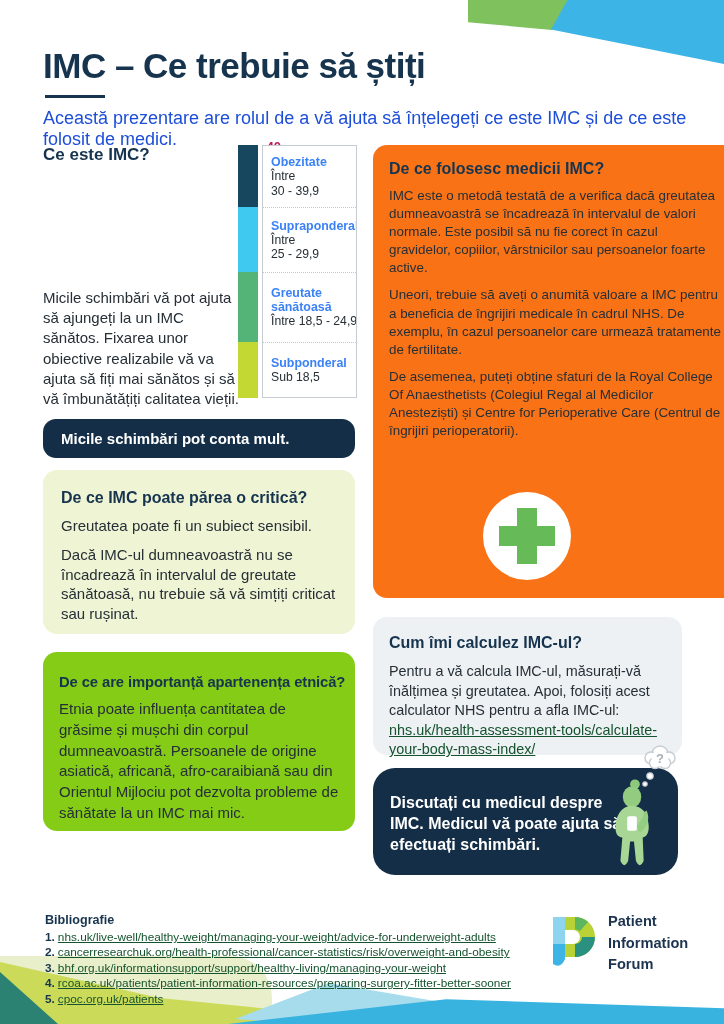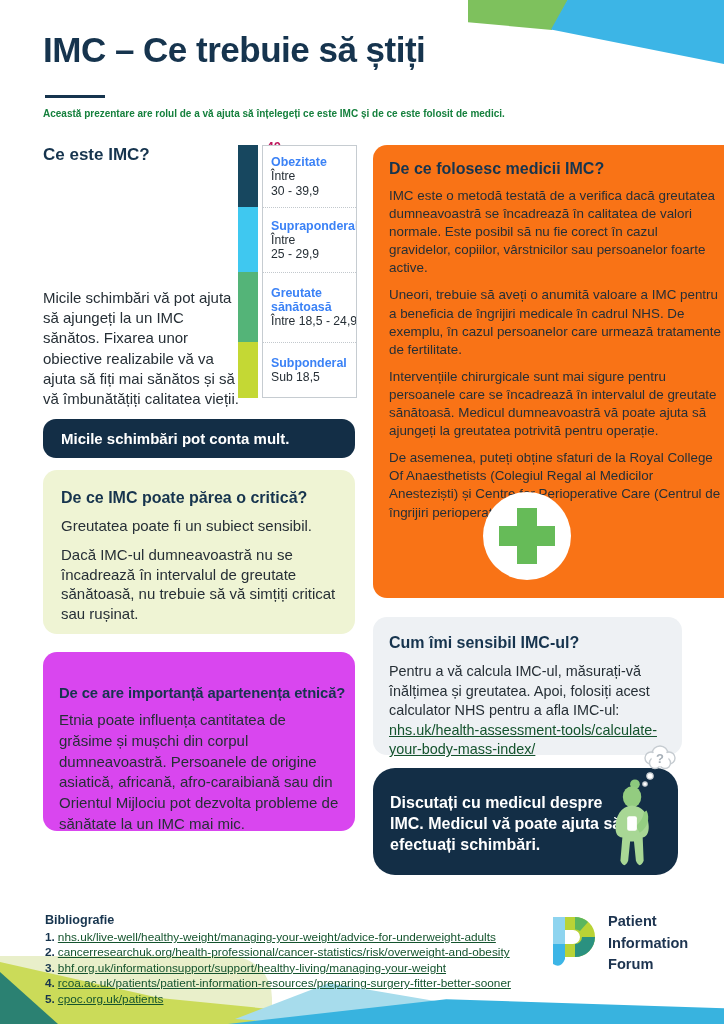--- a/index.html
+++ b/index.html
@@ -20,24 +20,24 @@
   .deco-bot-teal { left:0; top:972px; width:58px; height:52px; background:#2b8172;
     clip-path:polygon(0 0,100% 100%,0 100%); }
   .deco-bot-lcyan { left:235px; top:983px; width:200px; height:41px; background:#a7dcec;
     clip-path:polygon(0 88%,47% 0,100% 44%,36% 100%); }
   .deco-bot-cyan { left:228px; top:997px; width:496px; height:27px; background:#38b3df;
     clip-path:polygon(0 100%,44% 8%,100% 42%,100% 100%); }
 
   .z1 { position:absolute; z-index:1; }
 
   
-  .title { left:43px; top:30px; width:560px; font-size:35px; font-weight:bold;
+  .title { left:43px; top:46px; width:560px; font-size:35px; font-weight:bold;
     color:#16344e; letter-spacing:-0.5px; }
   .title-rule { left:45px; top:95px; width:60px; height:3px; background:#16344e; }
-  .subtitle { left:43px; top:108px; width:650px; font-size:10px; font-weight:bold; color:#15803d; }
+  .subtitle { left:43px; top:108px; width:650px; font-size:18px; font-weight:normal; color:#1d4ed8; }
 
   
   .h-what { left:43px; top:145px; font-size:17px; font-weight:bold; color:#16344e; }
   .p-what1 { left:43px; top:169px; width:196px; font-size:15px; line-height:20.2px; color:#262f36; }
   .p-what2 { left:43px; top:288px; width:200px; font-size:15px; line-height:20.2px; color:#262f36; }
 
   
   .tick { position:absolute; font-size:13px; font-weight:bold; color:#be185d; width:22px; text-align:right;margin-left:48px; }
   .tick-top { left:211px; top:139px; }
   .tick-bot { left:211px; top:383px; }
@@ -56,21 +56,21 @@
   .leg-line { font-size:12.2px; color:#262f36; line-height:14.5px; white-space:nowrap; }
 
   .banner { left:43px; top:419px; width:312px; height:39px; background:#132e46; border-radius:13px;
     display:flex; align-items:center; padding-left:18px; }
   .banner span { color:#fff; font-size:15px; font-weight:bold; }
 
   .box { position:absolute; z-index:1; border-radius:14px; }
   .box h3 { font-size:16px; font-weight:bold; color:#16344e; }
   .box-critic { left:43px; top:470px; width:312px; height:164px; background:#eff4d4; padding:19px 18px; }
   .box-critic p { font-size:15px; line-height:19.8px; color:#262f36; margin-top:9px; }
-  .box-ethnic { left:43px; top:652px; width:312px; height:179px; background:#d946ef; padding:33px 16px; }
+  .box-ethnic { left:43px; top:652px; width:312px; height:179px; background:#84cc16; padding:22px 16px; }
   .box-ethnic h3 { font-size:14.8px; white-space:nowrap; letter-spacing:-0.1px; }
   .box-ethnic p { font-size:15px; line-height:20.8px; color:#262f36; margin-top:9px; }
 
   .credit { left:45px; top:843px; width:302px; font-size:13px; line-height:17.2px; color:#3f4e5a; }
 
   
   .box-why { left:373px; top:145px; width:365px; height:453px; background:#f97316; padding:15px 16px; }
   .box-why p { font-size:13.4px; line-height:18.1px; color:#262f36; margin-top:9px; }
   .cross-wrap { position:absolute; left:110px; top:347px; width:88px; height:88px; }
 
@@ -156,34 +156,33 @@
   </div>
 
   <div class="box box-ethnic">
     <h3>De ce are importanță apartenența etnică?</h3>
     <p>Etnia poate influența cantitatea de grăsime și mușchi din corpul dumneavoastră. Persoanele de origine asiatică, africană, afro-caraibiană sau din Orientul Mijlociu pot dezvolta probleme de sănătate la un IMC mai mic.</p>
   </div>
 
 
   <div class="box box-why">
     <h3>De ce folosesc medicii IMC?</h3>
-    <p>IMC este o metodă testată de a verifica dacă greutatea dumneavoastră se încadrează în calitatea de valori normale. Este posibil să nu fie corect în cazul gravidelor, copiilor, vârstnicilor sau persoanelor foarte active.</p>
+    <p>IMC este o metodă testată de a verifica dacă greutatea dumneavoastră se încadrează în intervalul de valori normale. Este posibil să nu fie corect în cazul gravidelor, copiilor, vârstnicilor sau persoanelor foarte active.</p>
     <p>Uneori, trebuie să aveți o anumită valoare a IMC pentru a beneficia de îngrijiri medicale în cadrul NHS. De exemplu, în cazul persoanelor care urmează tratamente de fertilitate.</p>
-    <p>Intervențiile chirurgicale sunt mai sigure pentru persoanele care se încadrează în intervalul de greutate sănătoasă. Medicul dumneavoastră vă poate ajuta să ajungeți la greutatea potrivită pentru operație.</p>
     <p>De asemenea, puteți obține sfaturi de la Royal College Of Anaesthetists (Colegiul Regal al Medicilor Anesteziști) și Centre for Perioperative Care (Centrul de îngrijiri perioperatorii).</p>
     <div class="cross-wrap">
       <svg viewBox="0 0 88 88" width="88" height="88" aria-hidden="true">
         <circle cx="44" cy="44" r="44" fill="#ffffff"></circle>
         <path d="M34 16 h20 v18 h18 v20 h-18 v18 h-20 v-18 h-18 v-20 h18 z" fill="#66bb58"></path>
       </svg>
     </div>
   </div>
 
   <div class="box box-calc">
-    <h3>Cum îmi sensibil IMC-ul?</h3>
+    <h3>Cum îmi calculez IMC-ul?</h3>
     <p><span>Pentru a vă calcula IMC-ul, măsurați-vă înălțimea și greutatea. Apoi, folosiți acest calculator NHS pentru a afla IMC-ul: </span><a class="link">nhs.uk/health-assessment-tools/calculate-your-body-mass-index/</a></p>
   </div>
 
   <div class="box box-talk">
     <div class="talk-text">Discutați cu medicul despre IMC. Medicul vă poate ajuta să efectuați schimbări.</div>
     <div class="bubble">
       <svg viewBox="0 0 42 52" width="42" height="52" aria-hidden="true">
         <g fill="#ffffff" stroke="#c6ccd1" stroke-width="1.4">
           <circle cx="21" cy="12" r="8"></circle>
           <circle cx="12" cy="16" r="6"></circle>

